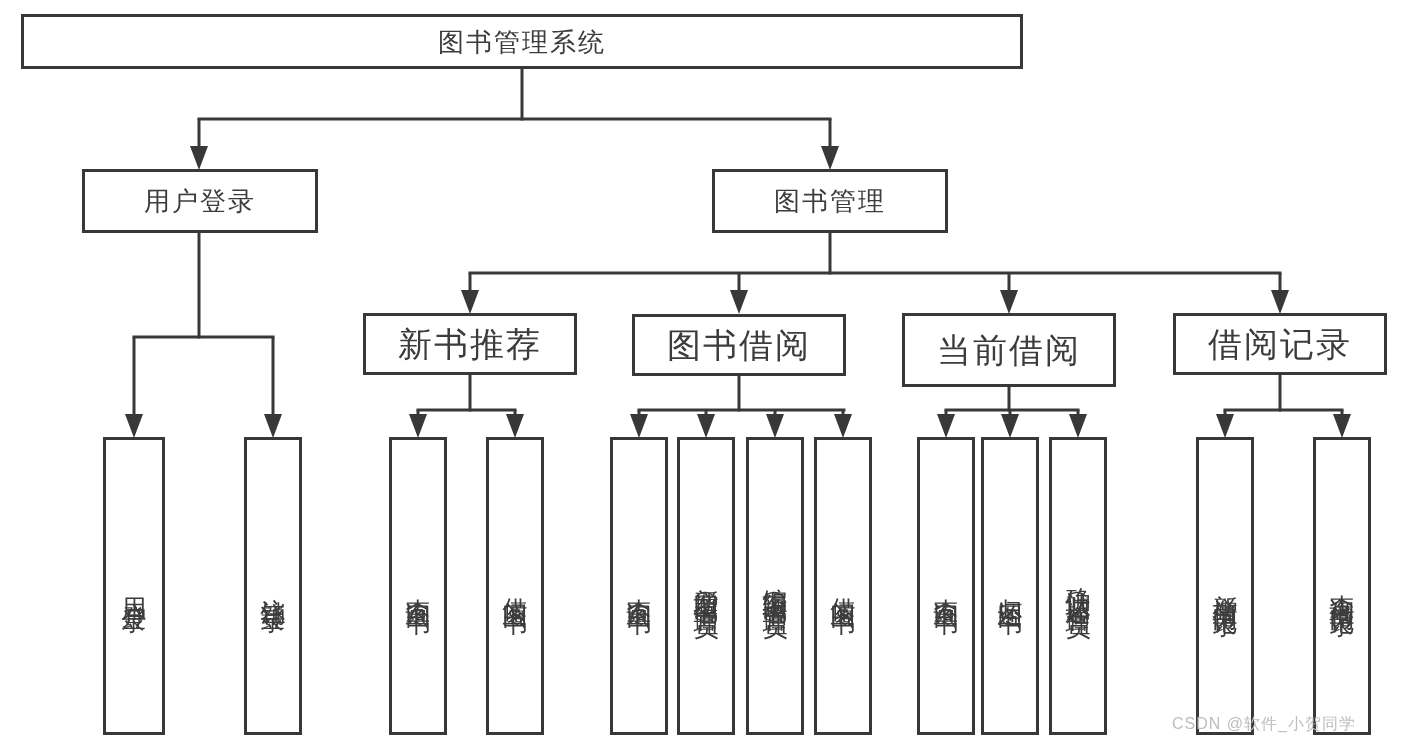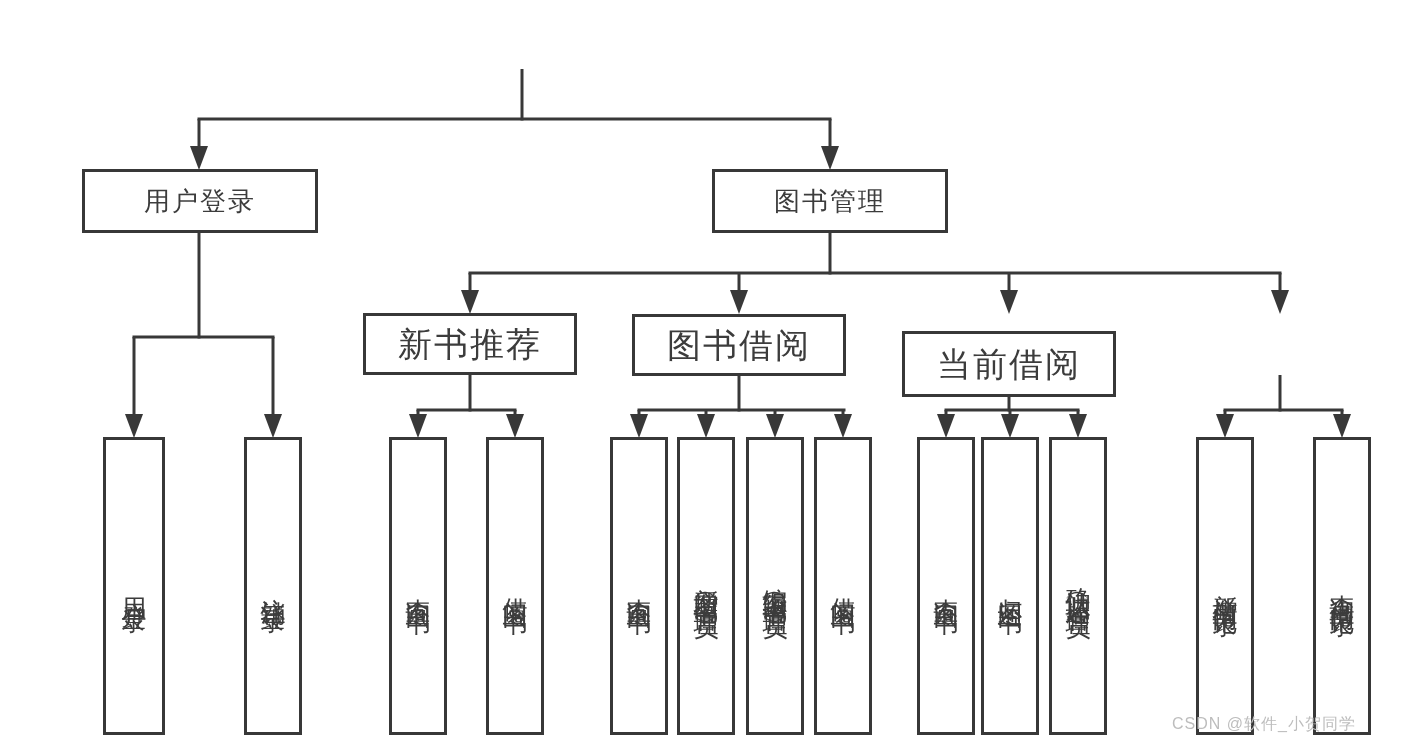--- a/index.html
+++ b/index.html
@@ -131,27 +131,29 @@
     <g>
       <line x1="1280" y1="375" x2="1280" y2="411.5"></line>
       <line x1="1223.5" y1="410" x2="1343.5" y2="410"></line>
       <line x1="1225" y1="410" x2="1225" y2="417"></line>
       <line x1="1342" y1="410" x2="1342" y2="417"></line>
       <polygon points="1216,414 1234,414 1225,438" stroke="none"></polygon>
       <polygon points="1333,414 1351,414 1342,438" stroke="none"></polygon>
     </g>
   </svg>
 
+  <div class="node" style="left:21px; top:14px; width:1002px; height:55px;">图书管理系统</div>
 
   <div class="node" style="left:82px; top:169px; width:236px; height:64px;">用户登录</div>
   <div class="node" style="left:712px; top:169px; width:236px; height:64px;">图书管理</div>
 
   <div class="node level3" style="left:363px; top:313px; width:214px; height:62px;">新书推荐</div>
   <div class="node level3" style="left:632px; top:314px; width:214px; height:62px;">图书借阅</div>
-  <div class="node level3" style="left:902px; top:331px; width:214px; height:66px;">当前借阅</div>
+  <div class="node level3" style="left:902px; top:313px; width:214px; height:74px;">当前借阅</div>
+  <div class="node level3" style="left:1173px; top:313px; width:214px; height:62px;">借阅记录</div>
 
   <div class="node leaf" style="left:103px; top:437px; width:62px; height:298px;">用户登录</div>
   <div class="node leaf" style="left:244px; top:437px; width:58px; height:298px;">注销登录</div>
 
   <div class="node leaf" style="left:389px; top:437px; width:58px; height:298px;">查询图书</div>
   <div class="node leaf" style="left:486px; top:437px; width:58px; height:298px;">借阅图书</div>
 
   <div class="node leaf" style="left:610px; top:437px; width:58px; height:298px;">查询图书</div>
   <div class="node leaf" style="left:677px; top:437px; width:58px; height:298px;">新增图书（管理员）</div>
   <div class="node leaf" style="left:746px; top:437px; width:58px; height:298px;">编辑图书（管理员）</div>

